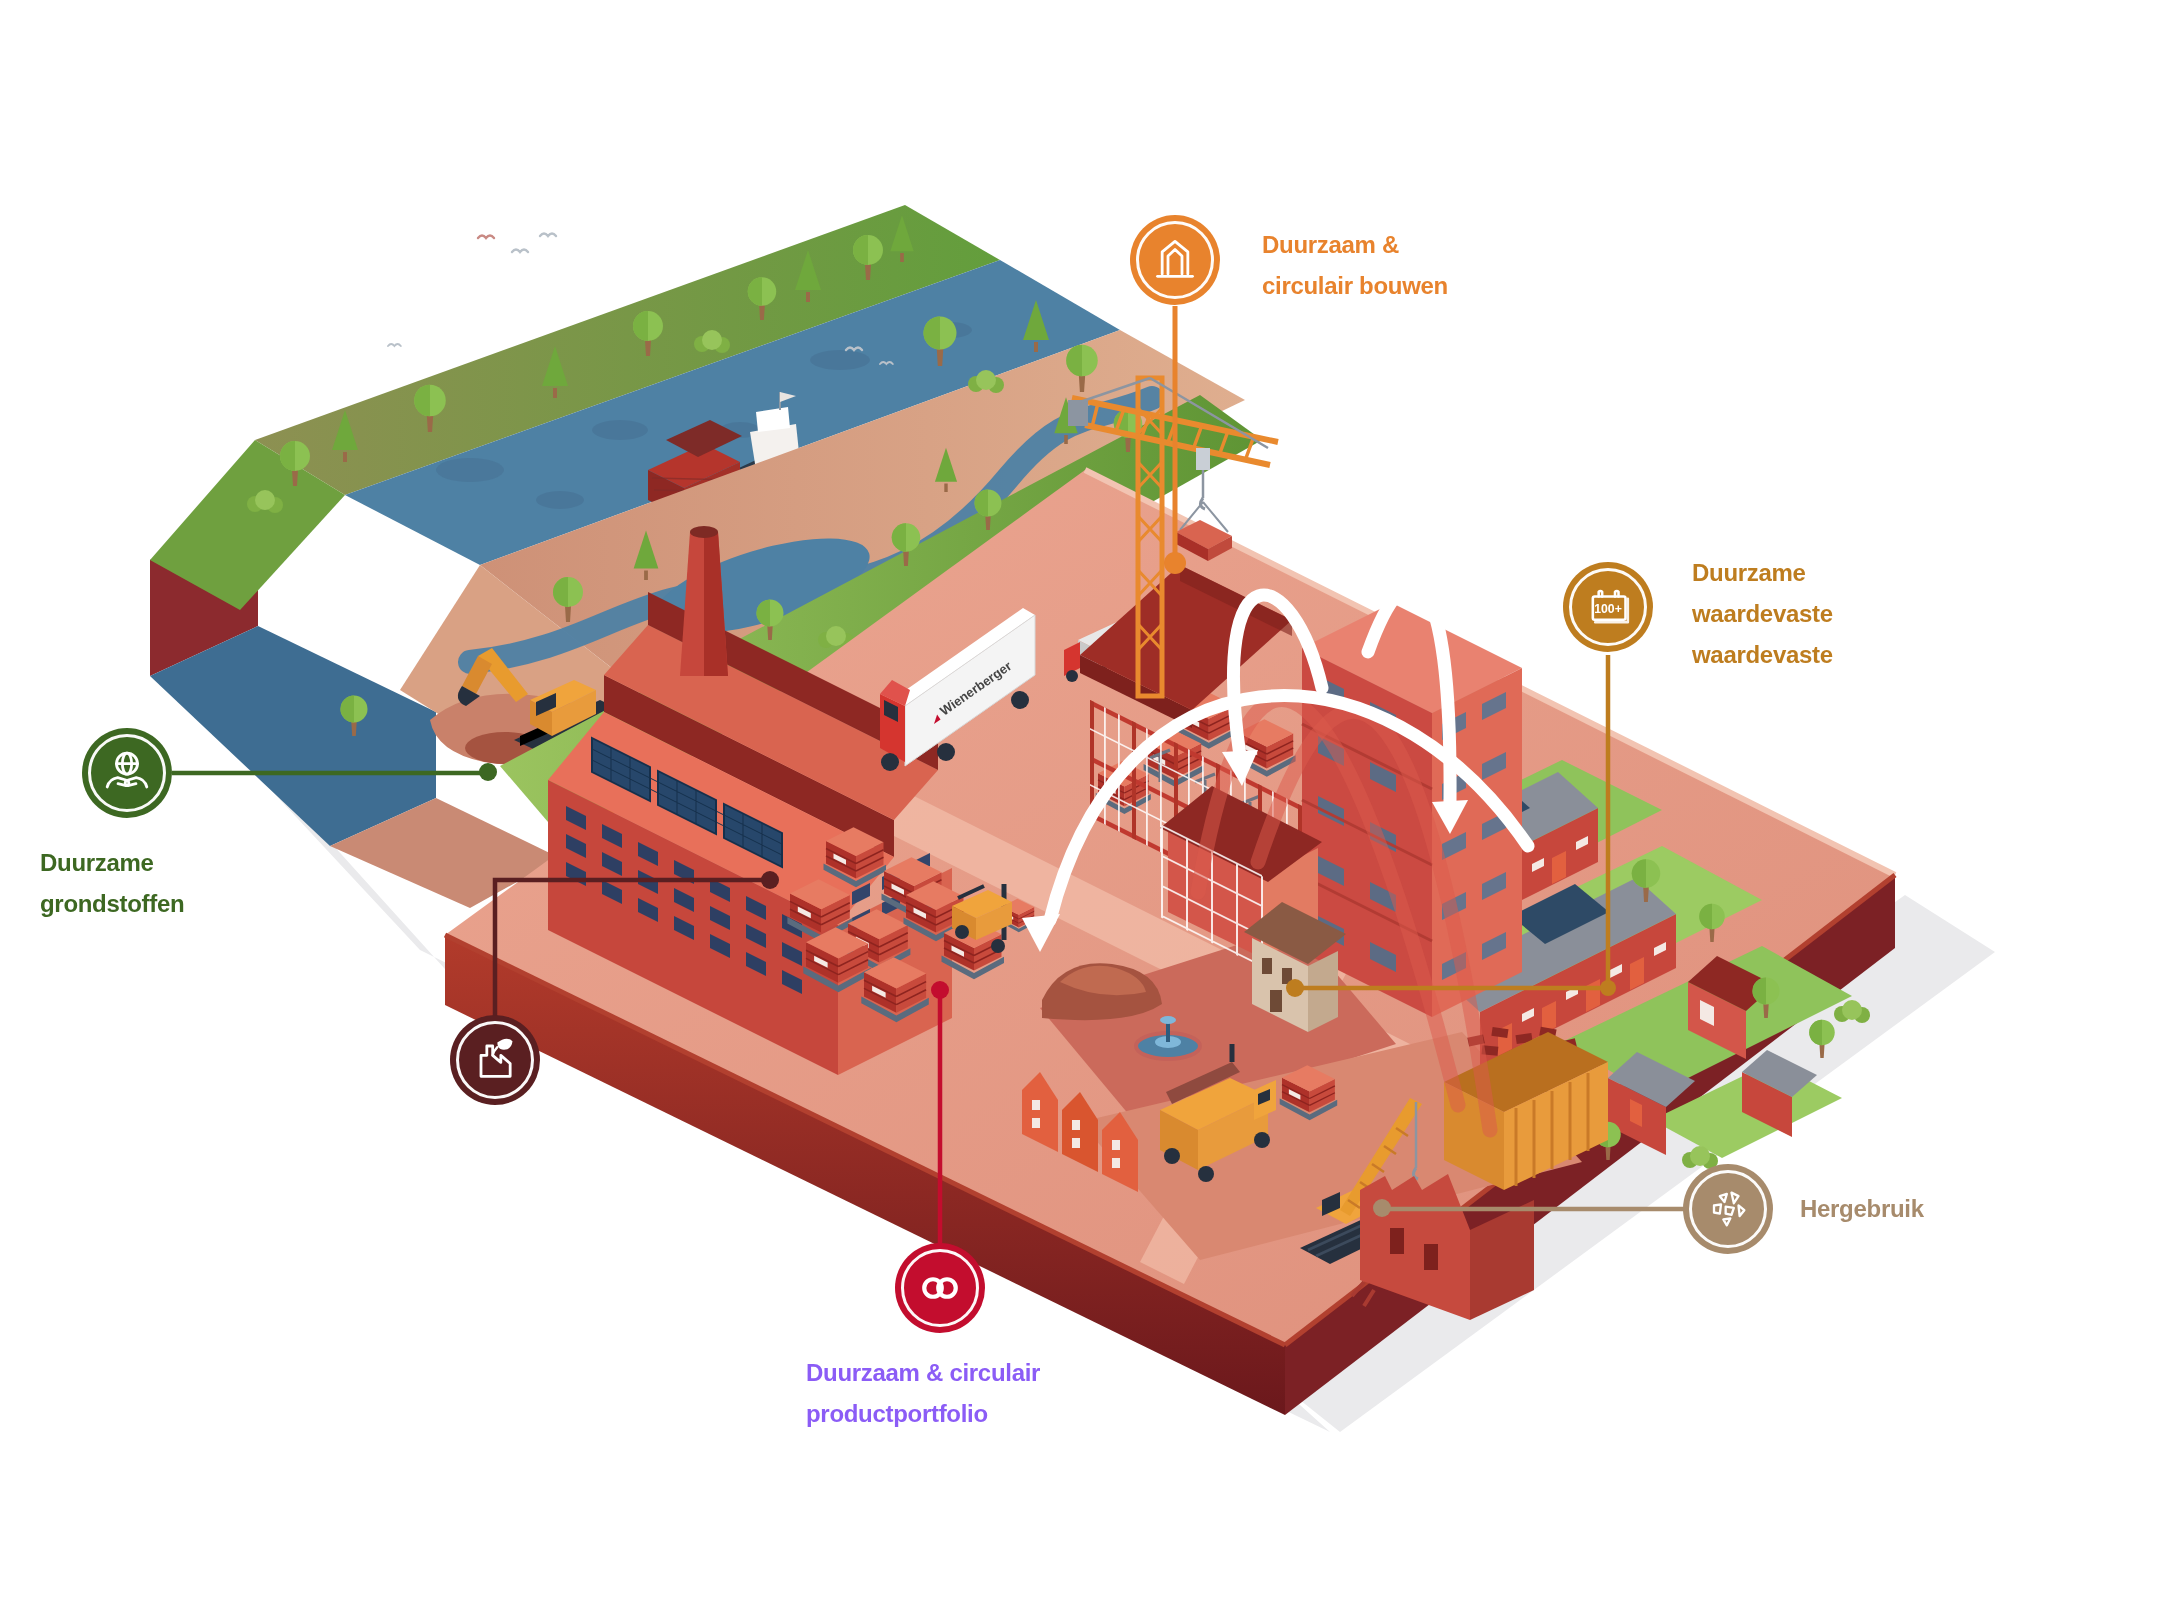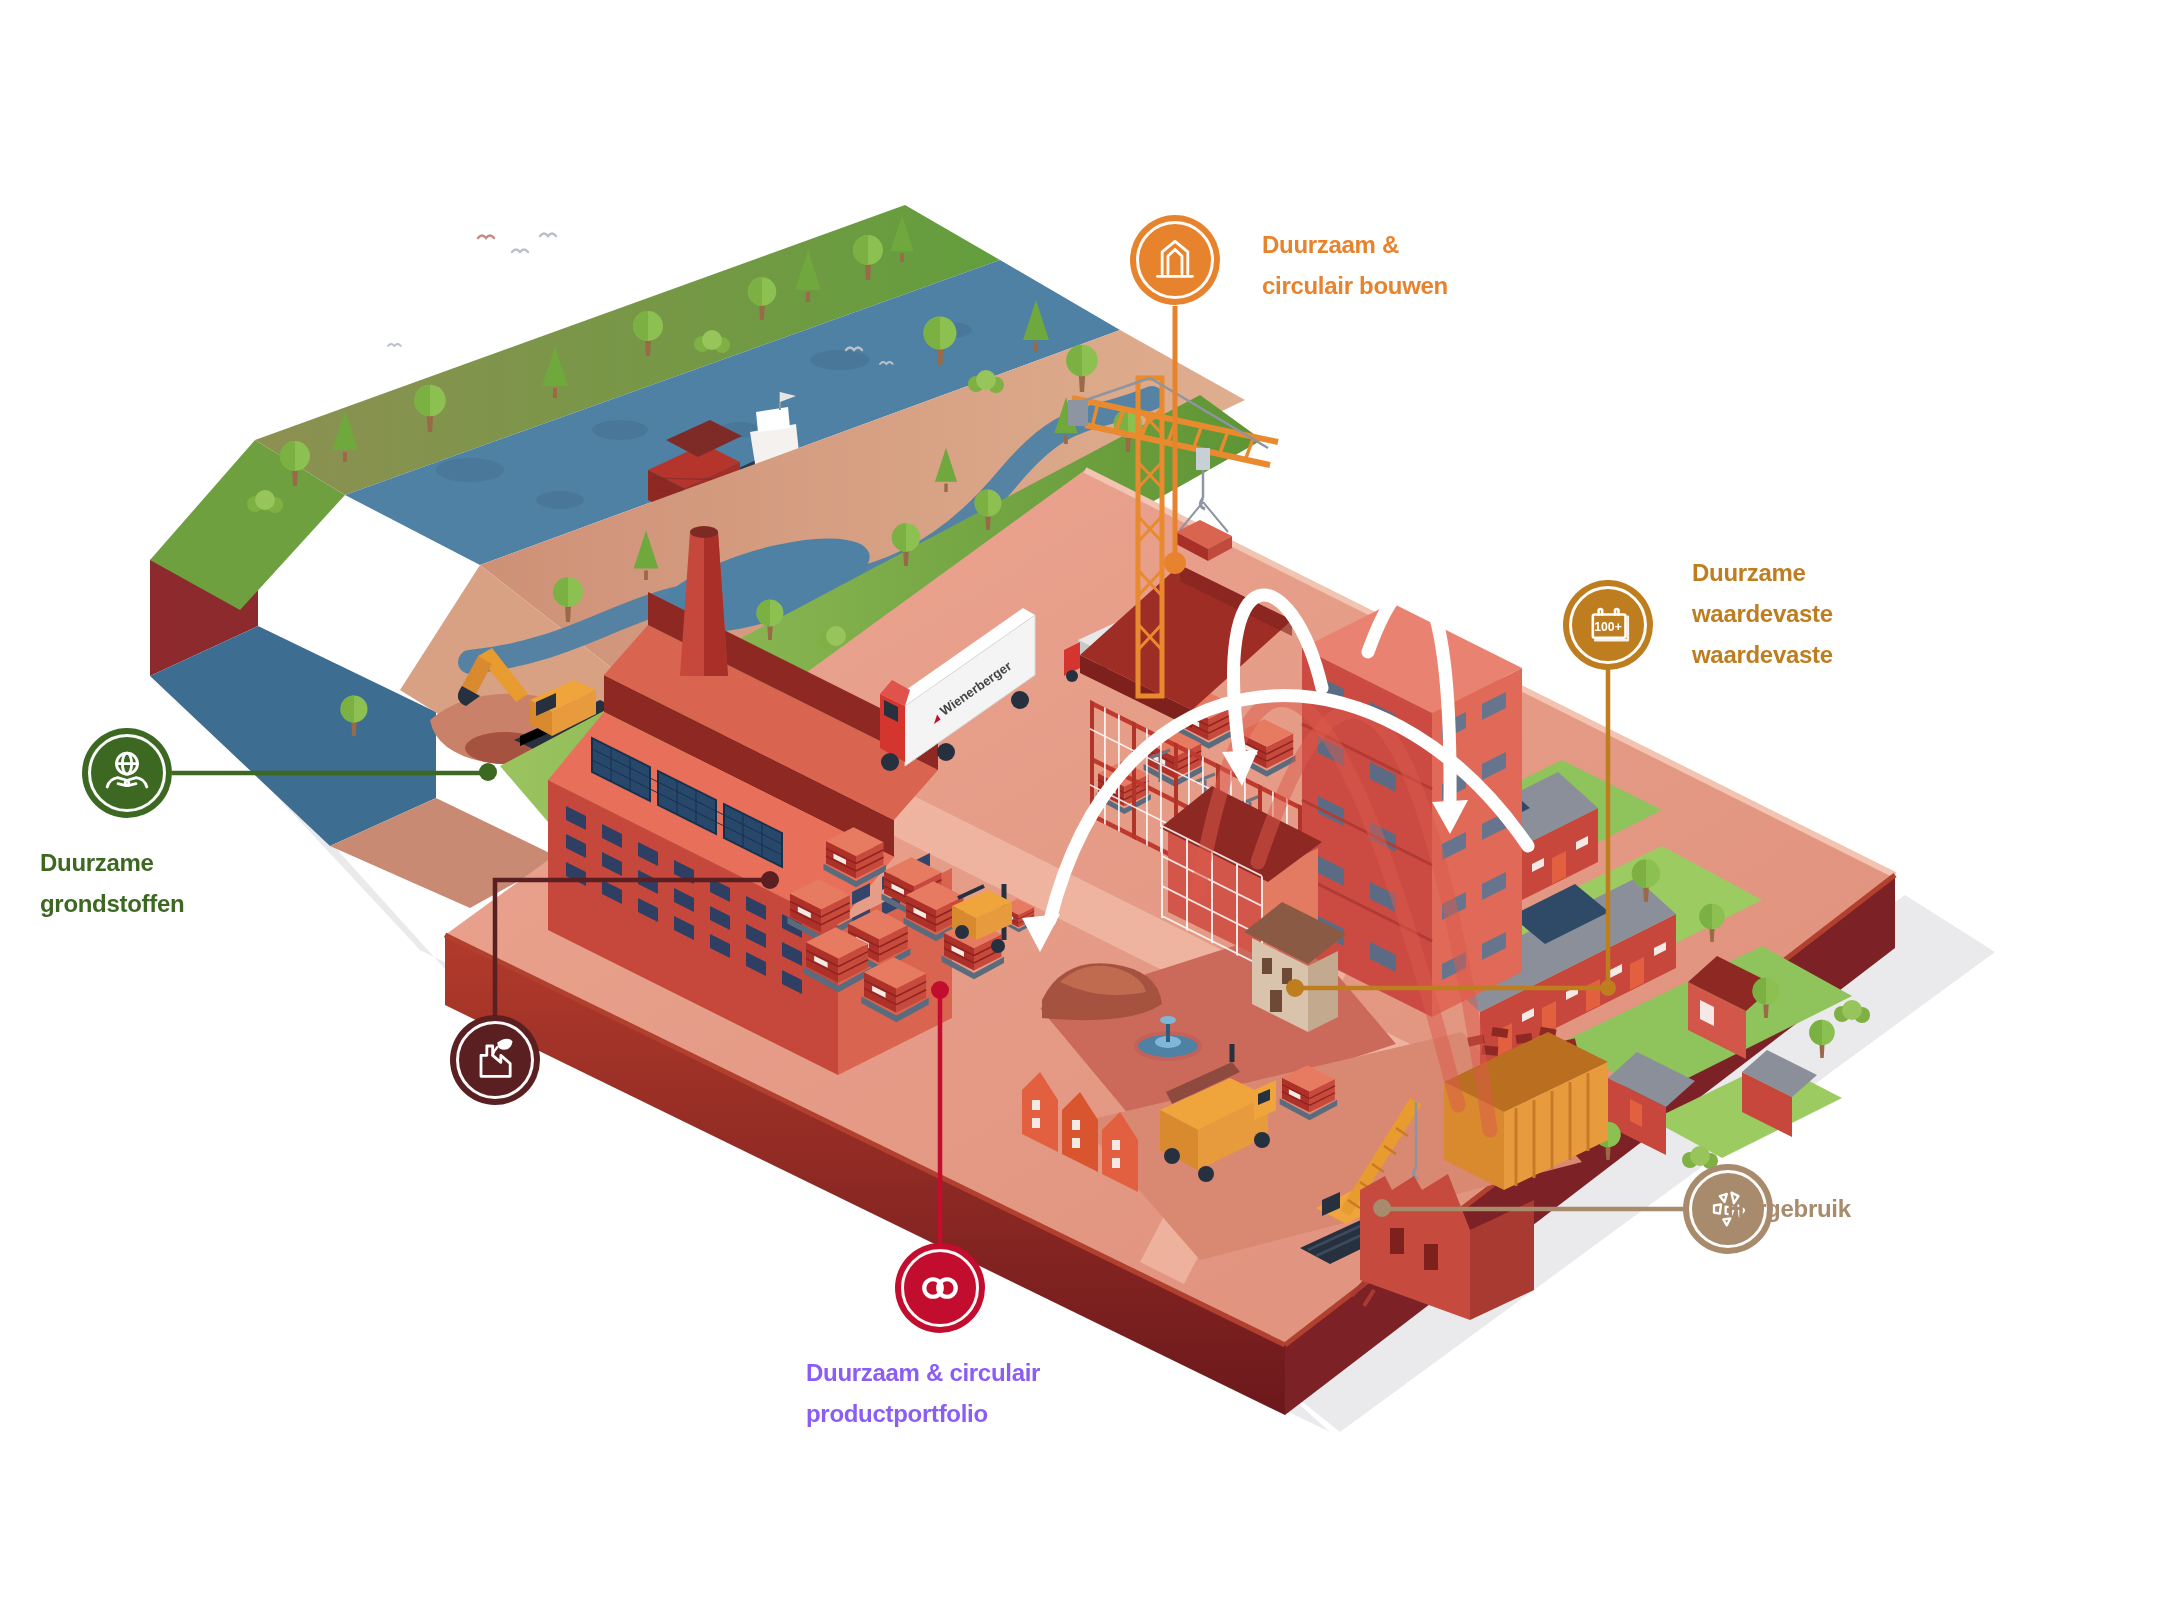--- a/index.html
+++ b/index.html
@@ -7,25 +7,25 @@
          font-family:"Liberation Sans",sans-serif;}
   #scene-svg{position:absolute;left:0;top:0;}
   .badge{position:absolute;width:90px;height:90px;border-radius:50%;
          display:flex;align-items:center;justify-content:center;}
   .badge::after{content:"";position:absolute;inset:6px;border:3px solid rgba(255,255,255,.97);
          border-radius:50%;}
   .badge svg{width:56px;height:56px;position:relative;}
   .clabel{position:absolute;font-weight:700;font-size:24px;line-height:41px;letter-spacing:-.3px;}
   
   #b-bouwen{left:1130px;top:215px;}       #t-bouwen{left:1262px;top:224px;}
-  #b-exploitatie{left:1563px;top:580px;}  #t-exploitatie{left:1692px;top:552px;}
+  #b-exploitatie{left:1563px;top:562px;}  #t-exploitatie{left:1692px;top:552px;}
   #b-grondstoffen{left:82px;top:728px;}   #t-grondstoffen{left:40px;top:842px;}
   #b-produceren{left:450px;top:1015px;}   #t-produceren{left:416px;top:1126px;}
   #b-portfolio{left:895px;top:1243px;}    #t-portfolio{left:806px;top:1352px;}
-  #b-hergebruik{left:1683px;top:1164px;}  #t-hergebruik{left:1727px;top:1188px;}
+  #b-hergebruik{left:1683px;top:1164px;}  #t-hergebruik{left:1800px;top:1188px;}
 </style>
 </head>
 <body>
 
 <div id="stage">
 
 <svg id="scene-svg" width="2161" height="1621" viewBox="0 0 2161 1621">
   <defs>
     <linearGradient id="gBank" x1="0" y1="0" x2="1" y2="0">
       <stop offset="0" stop-color="#8D9052"></stop>

